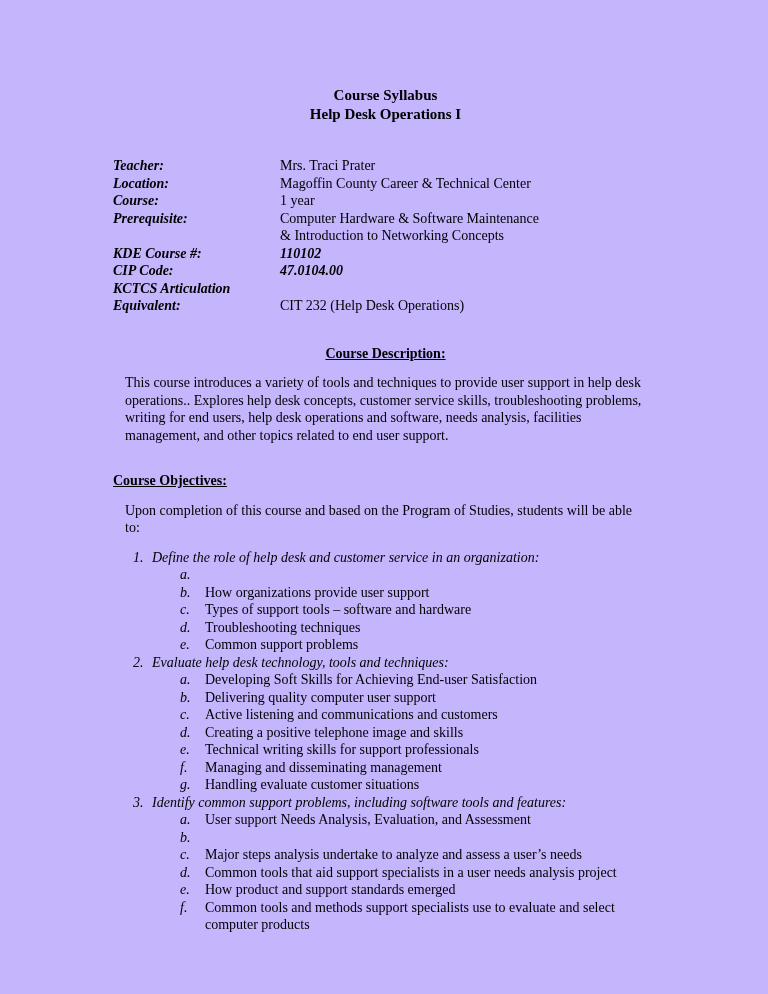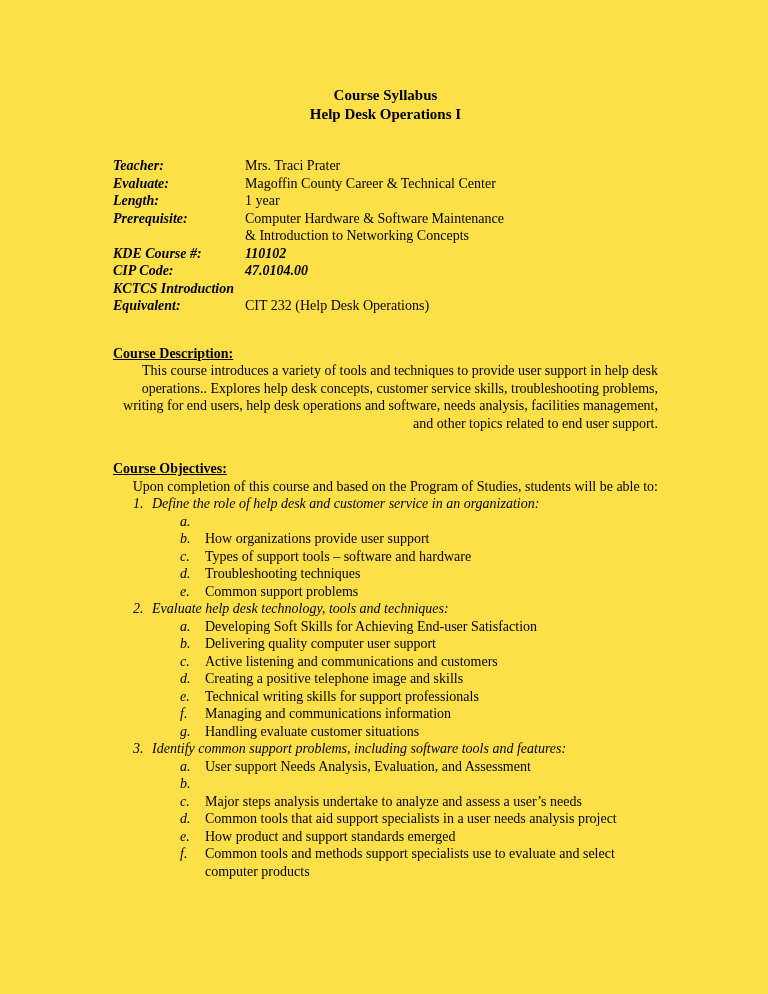--- a/index.html
+++ b/index.html
@@ -5,63 +5,63 @@
   html, body {
     margin: 0;
     padding: 0;
     background: #ffffff;
   }
   .page {
     position: relative;
     width: 768px;
     height: 994px;
     box-sizing: border-box;
-    background: #fde047;
+    background: #c4b5fd;
     color: #000000;
     font-family: "Liberation Serif", serif;
     font-size: 14px;
     line-height: 17.5px;
     padding: 86px 110px 0 113px;
     overflow: hidden;
   }
   .title {
     text-align: center;
     font-weight: bold;
     font-size: 15px;
     line-height: 18.5px;
   }
   .info {
     margin-top: 34px;
   }
   .info-row {
     display: flex;
+    gap: 35px;
   }
   .info-label {
     width: 132px;
     flex-shrink: 0;
     font-weight: bold;
     font-style: italic;
   }
   .info-value {
     white-space: pre-line;
   }
   .info-value.bi {
     font-weight: bold;
     font-style: italic;
     text-align: center;
   }
   .heading {
     font-weight: bold;
     text-decoration: underline;
   }
-  .desc-heading { margin-top: 30px; }
+  .desc-heading { margin-top: 30px; text-align: center; }
   .obj-heading  { margin-top: 28px; }
   .paragraph {
-    margin: 0;
-    text-align: right;
+    margin: 12px;
   }
   .obj {
     display: flex;
     margin-left: 20px;
     font-style: italic;
   }
   .obj-num {
     width: 19px;
     flex-shrink: 0;
   }
@@ -87,42 +87,42 @@
     <div>Course Syllabus</div>
     <div>Help Desk Operations I</div>
   </div>
 
   <div class="info">
     <div class="info-row">
       <span class="info-label">Teacher:</span>
       <span class="info-value">Mrs. Traci Prater</span>
     </div>
     <div class="info-row">
-      <span class="info-label">Evaluate:</span>
+      <span class="info-label">Location:</span>
       <span class="info-value">Magoffin County Career &amp; Technical Center</span>
     </div>
     <div class="info-row">
-      <span class="info-label">Length:</span>
+      <span class="info-label">Course:</span>
       <span class="info-value">1 year</span>
     </div>
     <div class="info-row">
       <span class="info-label">Prerequisite:</span>
       <span class="info-value">Computer Hardware &amp; Software Maintenance
 &amp; Introduction to Networking Concepts</span>
     </div>
     <div class="info-row">
       <span class="info-label">KDE Course #:</span>
       <span class="info-value bi">110102</span>
     </div>
     <div class="info-row">
       <span class="info-label">CIP Code:</span>
       <span class="info-value bi">47.0104.00</span>
     </div>
     <div class="info-row">
-      <span class="info-label">KCTCS Introduction</span>
+      <span class="info-label">KCTCS Articulation</span>
       <span class="info-value"></span>
     </div>
     <div class="info-row">
       <span class="info-label">Equivalent:</span>
       <span class="info-value">CIT 232 (Help Desk Operations)</span>
     </div>
   </div>
 
   <div class="heading desc-heading">Course Description:</div>
   <p class="paragraph">This course introduces a variety of tools and techniques to provide user support in help desk operations.. Explores help desk concepts, customer service skills, troubleshooting problems, writing for end users, help desk operations and software, needs analysis, facilities management, and other topics related to end user support.</p>
@@ -175,21 +175,21 @@
     <div class="sub">
       <span class="sub-letter">d.</span>
       <span class="sub-text">Creating a positive telephone image and skills</span>
     </div>
     <div class="sub">
       <span class="sub-letter">e.</span>
       <span class="sub-text">Technical writing skills for support professionals</span>
     </div>
     <div class="sub">
       <span class="sub-letter">f.</span>
-      <span class="sub-text">Managing and communications information</span>
+      <span class="sub-text">Managing and disseminating management</span>
     </div>
     <div class="sub">
       <span class="sub-letter">g.</span>
       <span class="sub-text">Handling evaluate customer situations</span>
     </div>
 
     <div class="obj">
       <span class="obj-num">3.</span>
       <span class="obj-text">Identify common support problems, including software tools and features:</span>
     </div>

